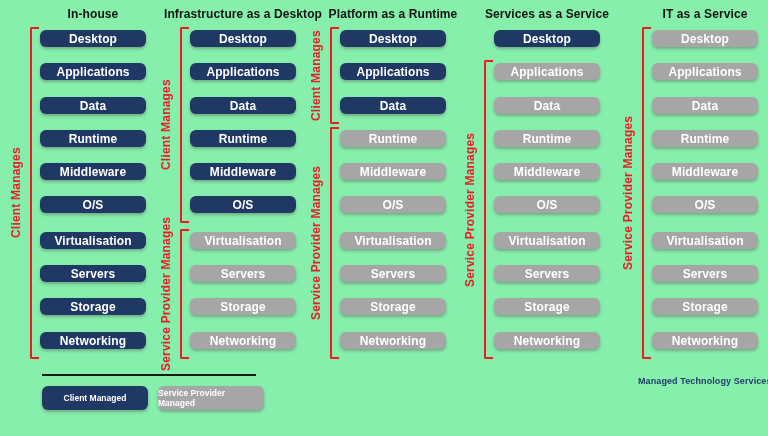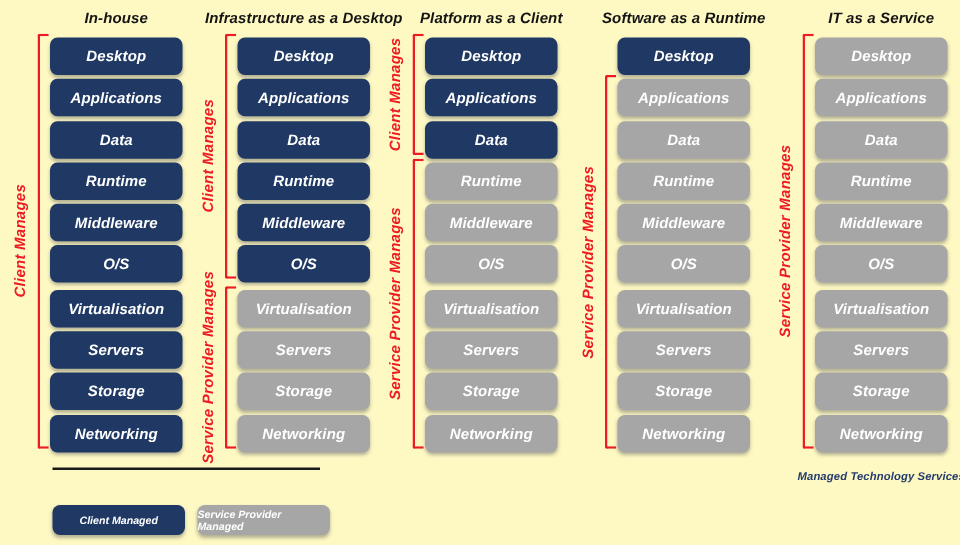--- a/index.html
+++ b/index.html
@@ -1,31 +1,31 @@
 <!DOCTYPE html>
 <html style="--client: #1F3864; --provider: #A6A6A6; --red: #ED1C24; --navy: #243C6C;"><head>
 <meta charset="utf-8">
 <style>
   * { margin:0; padding:0; box-sizing:border-box; }
   html,body { background:#ffffff; }
   body { font-family:"Liberation Sans", sans-serif; }
 
   .canvas {
     position:relative; width:768px; height:436px;
-    background:#fef9c3; overflow:hidden;font-style:italic;
+    background:#86efac; overflow:hidden;
   }
 
   .col-header {
     position:absolute; top:7px; width:180px;
     text-align:center; font-size:12px; font-weight:700; color:#141414;
     letter-spacing:0.1px;
   }
 
   .layer-box {
-    position:absolute; width:106px; height:30px;
+    position:absolute; width:106px; height:17px;
     border-radius:6px; display:flex; align-items:center; justify-content:center;
     color:#ffffff; font-size:12px; font-weight:700;
     box-shadow:0 2px 3px rgba(90,90,90,0.45);
     letter-spacing:0.1px;
   }
   .layer-box.client   { background:var(--client); }
   .layer-box.provider { background:var(--provider); }
 
   .bracket {
     position:absolute; width:9px;
@@ -39,21 +39,21 @@
     position:absolute; width:28px;
     display:flex; align-items:center; justify-content:center;
     writing-mode:vertical-rl; transform:rotate(180deg);
     white-space:nowrap; overflow:visible;
     color:var(--red); font-size:12px; font-weight:700; letter-spacing:0.2px;
   }
 
   .key { position:absolute; left:42px; top:370px; }
   .key-title { font-size:13px; font-weight:700; color:#000000; }
   .key-line  { width:214px; height:2px; background:#1a1a1a; margin-top:4px; }
-  .key-items { display:flex; gap:10px; margin-top:28px; }
+  .key-items { display:flex; gap:10px; margin-top:10px; }
   .key-item {
     width:106px; height:24px; border-radius:6px;
     display:flex; align-items:center; justify-content:center;
     color:#ffffff; font-size:8.5px; font-weight:700;
     box-shadow:0 2px 3px rgba(90,90,90,0.45);
   }
   .key-item.client   { background:var(--client); }
   .key-item.provider { background:var(--provider); }
 
   .logo { position:absolute; left:638px; top:374px; width:126px; }
@@ -94,36 +94,36 @@
       <div class="layer-box client" style="left: 190px; top: 163px;">Middleware</div>
       <div class="layer-box client" style="left: 190px; top: 196px;">O/S</div>
       <div class="layer-box provider" style="left: 190px; top: 232px;">Virtualisation</div>
       <div class="layer-box provider" style="left: 190px; top: 265px;">Servers</div>
       <div class="layer-box provider" style="left: 190px; top: 298px;">Storage</div>
       <div class="layer-box provider" style="left: 190px; top: 332px;">Networking</div>
       <div class="bracket" style="left: 180px; top: 27px; height: 196px;"></div>
       <div class="bracket-label" style="left: 152px; top: 27px; height: 196px;">Client Manages</div>
       <div class="bracket" style="left: 180px; top: 229px; height: 130px;"></div>
       <div class="bracket-label" style="left: 152px; top: 229px; height: 130px;">Service Provider Manages</div>
-      <div class="col-header" style="left: 303px;">Platform as a Client</div>
+      <div class="col-header" style="left: 303px;">Platform as a Runtime</div>
       <div class="layer-box client" style="left: 340px; top: 30px;">Desktop</div>
       <div class="layer-box client" style="left: 340px; top: 63px;">Applications</div>
       <div class="layer-box client" style="left: 340px; top: 97px;">Data</div>
       <div class="layer-box provider" style="left: 340px; top: 130px;">Runtime</div>
       <div class="layer-box provider" style="left: 340px; top: 163px;">Middleware</div>
       <div class="layer-box provider" style="left: 340px; top: 196px;">O/S</div>
       <div class="layer-box provider" style="left: 340px; top: 232px;">Virtualisation</div>
       <div class="layer-box provider" style="left: 340px; top: 265px;">Servers</div>
       <div class="layer-box provider" style="left: 340px; top: 298px;">Storage</div>
       <div class="layer-box provider" style="left: 340px; top: 332px;">Networking</div>
       <div class="bracket" style="left: 330px; top: 27px; height: 97px;"></div>
       <div class="bracket-label" style="left: 302px; top: 27px; height: 97px;">Client Manages</div>
       <div class="bracket" style="left: 330px; top: 127px; height: 232px;"></div>
       <div class="bracket-label" style="left: 302px; top: 127px; height: 232px;">Service Provider Manages</div>
-      <div class="col-header" style="left: 457px;">Software as a Runtime</div>
+      <div class="col-header" style="left: 457px;">Services as a Service</div>
       <div class="layer-box client" style="left: 494px; top: 30px;">Desktop</div>
       <div class="layer-box provider" style="left: 494px; top: 63px;">Applications</div>
       <div class="layer-box provider" style="left: 494px; top: 97px;">Data</div>
       <div class="layer-box provider" style="left: 494px; top: 130px;">Runtime</div>
       <div class="layer-box provider" style="left: 494px; top: 163px;">Middleware</div>
       <div class="layer-box provider" style="left: 494px; top: 196px;">O/S</div>
       <div class="layer-box provider" style="left: 494px; top: 232px;">Virtualisation</div>
       <div class="layer-box provider" style="left: 494px; top: 265px;">Servers</div>
       <div class="layer-box provider" style="left: 494px; top: 298px;">Storage</div>
       <div class="layer-box provider" style="left: 494px; top: 332px;">Networking</div>

